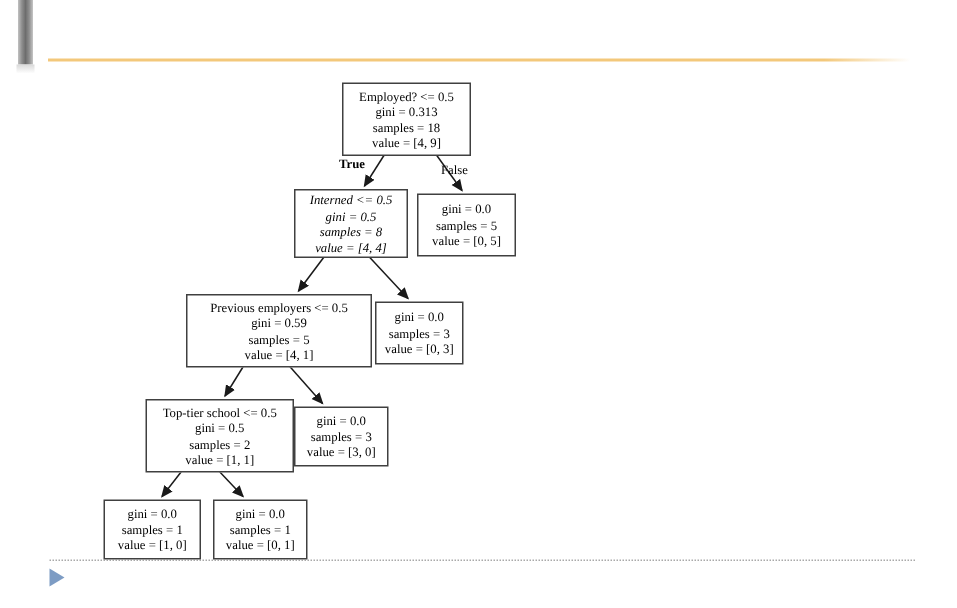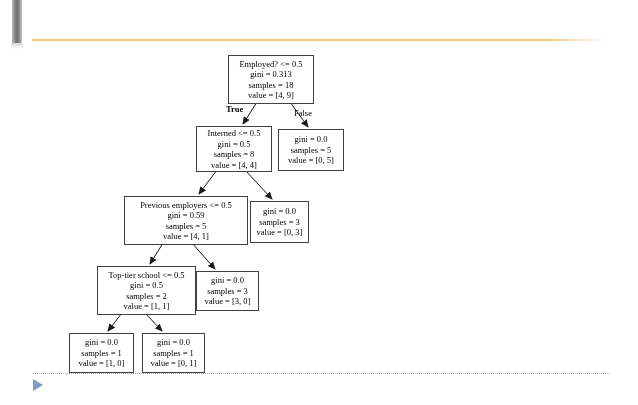--- a/index.html
+++ b/index.html
@@ -79,21 +79,21 @@
   <div class="edge-label" style="left:226px;top:104px;font-weight:bold;">True</div>
   <div class="edge-label" style="left:294px;top:108px;">False</div>
 
   <div class="node" style="left:228px;top:55px;width:84px;height:47px;">
     <div>Employed? &lt;= 0.5</div>
     <div>gini = 0.313</div>
     <div>samples = 18</div>
     <div>value = [4, 9]</div>
   </div>
 
-  <div class="node" style="left:196px;top:126px;width:74px;height:44px;">
+  <div class="node" style="left:196px;top:126px;width:74px;height:44px;font-style:italic;">
     <div>Interned &lt;= 0.5</div>
     <div>gini = 0.5</div>
     <div>samples = 8</div>
     <div>value = [4, 4]</div>
   </div>
 
   <div class="node" style="left:278px;top:129px;width:64px;height:40px;">
     <div>gini = 0.0</div>
     <div>samples = 5</div>
     <div>value = [0, 5]</div>

